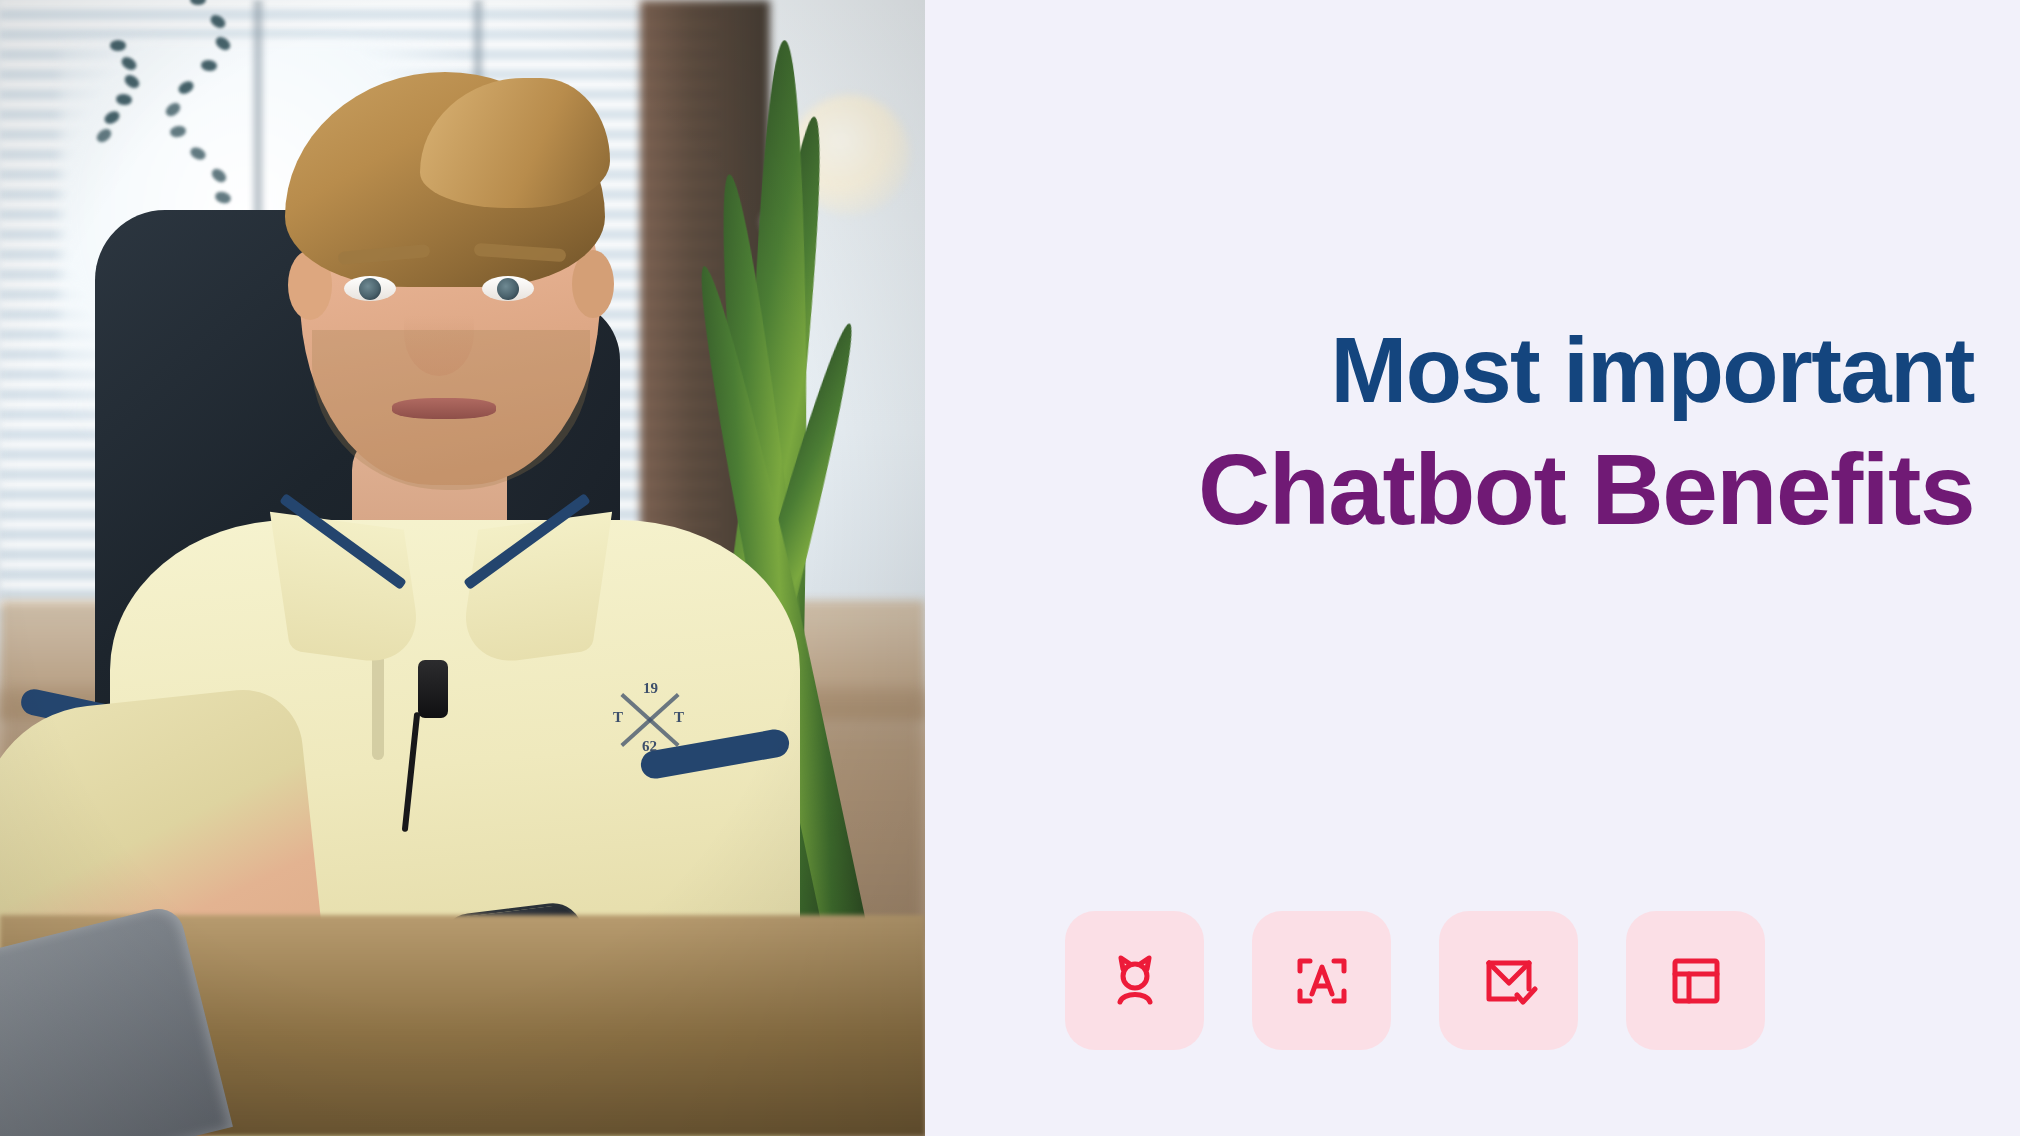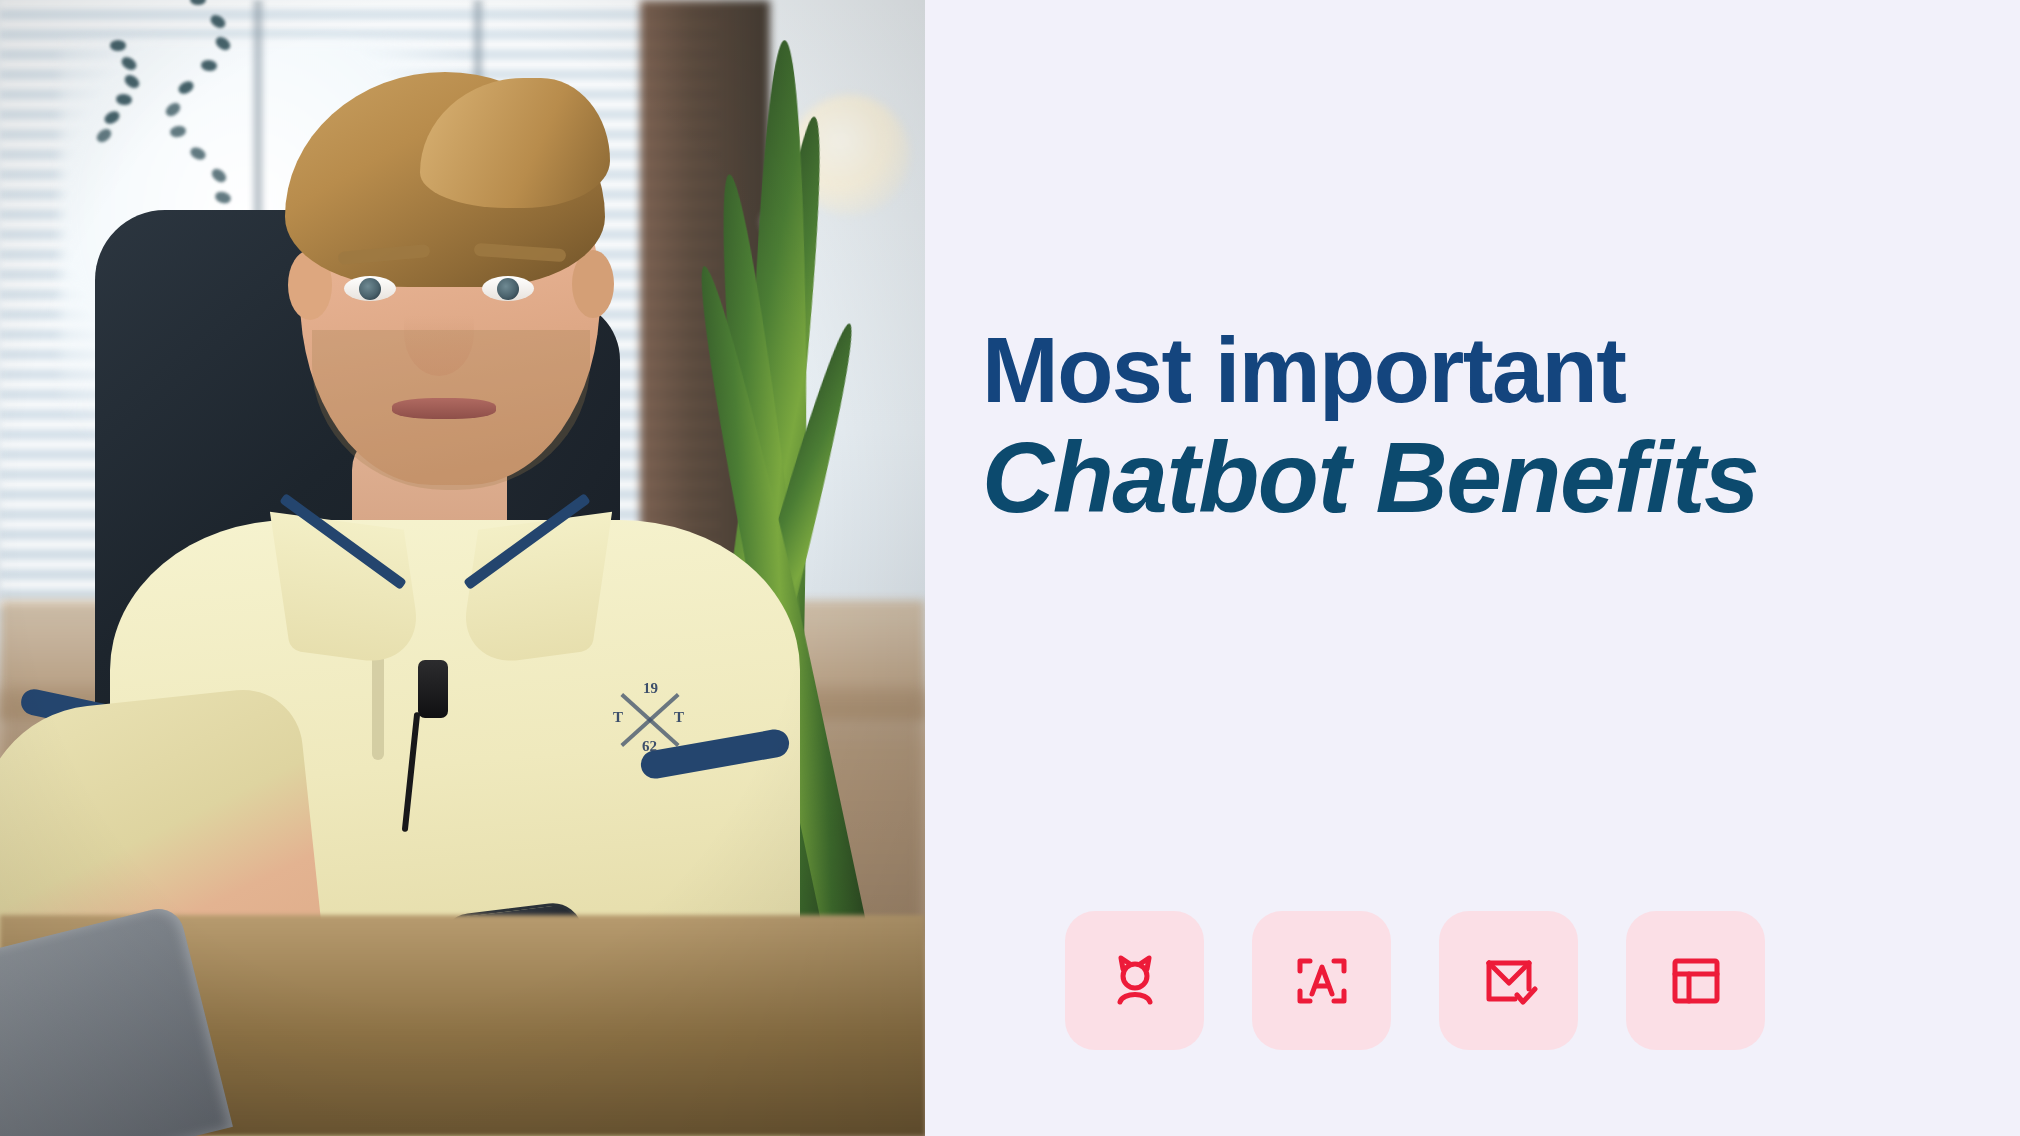--- a/index.html
+++ b/index.html
@@ -263,30 +263,31 @@
   .logo-word {
     font-size:63px; font-weight:400; letter-spacing:.5px;
     color:#16305c; line-height:1;
     font-family:"Liberation Sans", sans-serif;
   }
   .logo-word .light { font-weight:300; }
 
   
   .headline {
     position:absolute; left:57px; right:46px; top:322px;
+    text-align:right;
   }
   .hl-line {
     display:block;
     font-weight:700;
     letter-spacing:-1.5px;
     line-height:1.06;
     white-space:nowrap;
   }
   .hl-1 { font-size:92px; color:#14457e; }
-  .hl-2 { font-size:100px; color:#0c4a6e; margin-top:4px;font-style:italic; }
+  .hl-2 { font-size:100px; color:#701a75; margin-top:16px; }
 
   
   .icon-row {
     position:absolute; left:140px; bottom:86px;
     display:flex; gap:48px; align-items:center;
   }
   .icon-tile {
     width:139px; height:139px;
     border-radius:30px;
     background:#fbdfe6;

